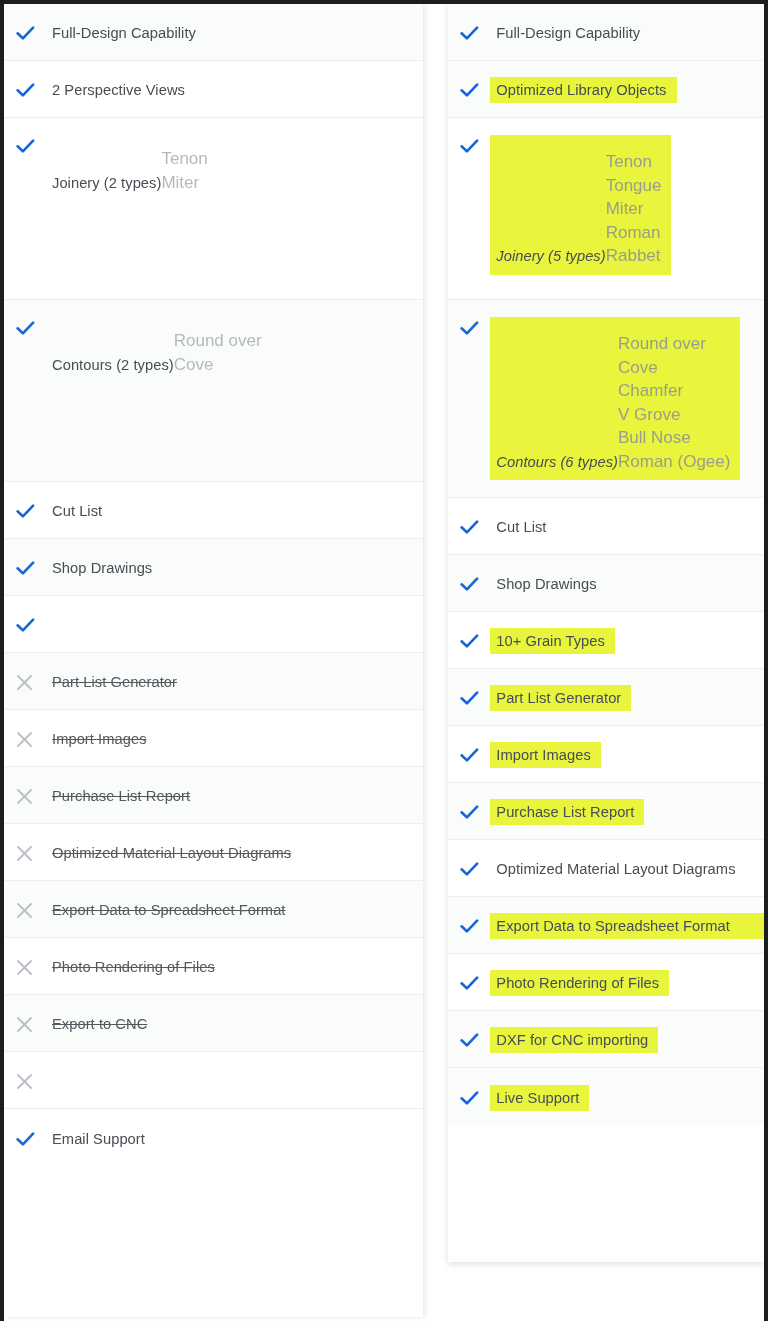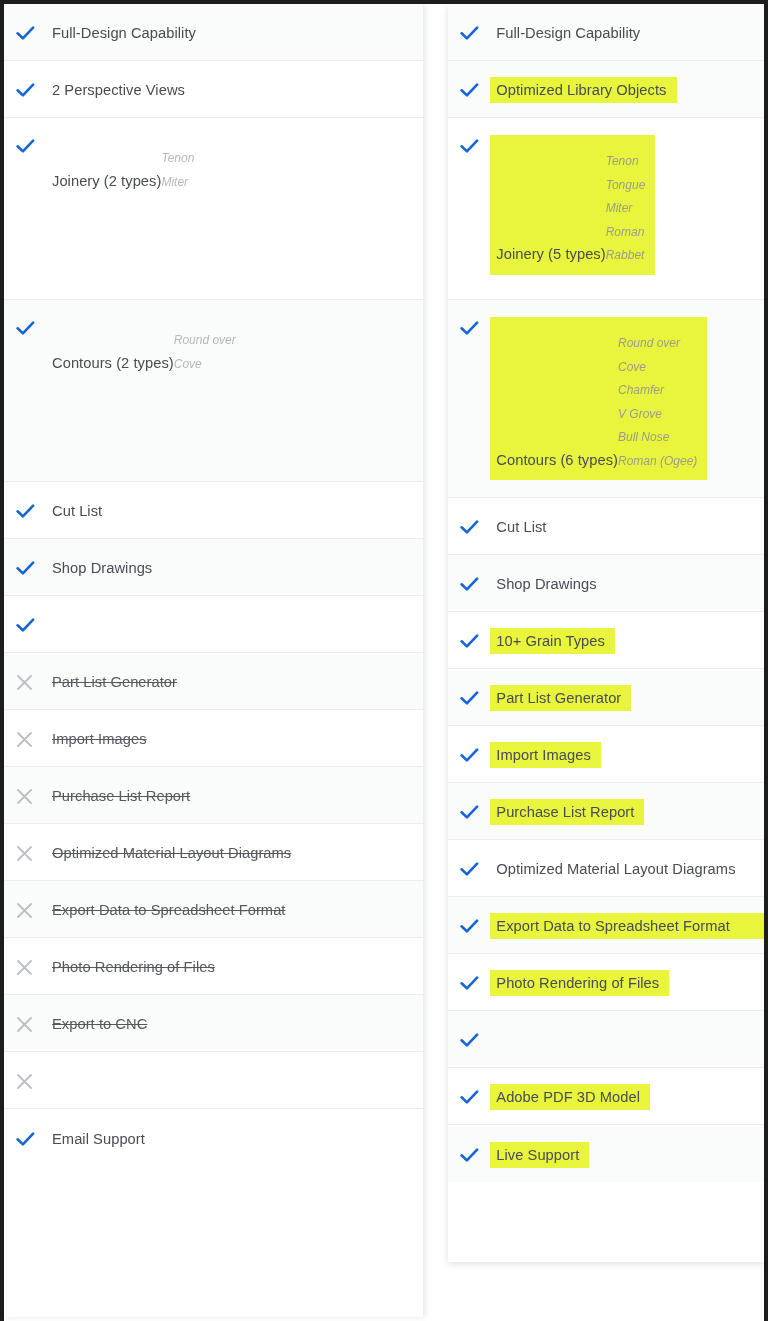--- a/index.html
+++ b/index.html
@@ -103,35 +103,34 @@
     text-decoration-thickness: 1px;
     color: #54595f;
   }
 
   
   .sub-list {
     margin-top: 12px;
     display: inline-block;
   }
   .sub-item {
-    font-size: 12px;
+    font-size: 17px;
     line-height: 23.5px;
     color: #b6b9bc;
     white-space: nowrap;
-    font-style: italic;
   }
 
   
   .group-hl {
     background: #e9f53c;
     display: inline-block;
     padding: 5px 10px 7px 6px;
     margin-left: -6px;
   }
-  .group-hl .feature-label { background: none; box-shadow: none; padding: 0; }
+  .group-hl .feature-label { background: none; box-shadow: none; padding: 0; font-style: italic; }
   .group-hl .sub-item { color: #9a9d8d; }
   .group-hl .sub-list { margin-top: 10px; }
 
   
   .feature-label.hl-wide {
     box-shadow: 60px 0 0 #e9f53c, -6px 0 0 #e9f53c;
   }
 </style>
 </head>
 <body>
@@ -369,28 +368,21 @@
           </svg>
         </span>
         <div class="label-block"><span class="feature-label hl">Photo Rendering of Files</span></div>
       </div>
       <div class="feature-row shaded">
         <span class="status-icon">
           <svg width="19" height="15" viewBox="0 0 19 15" aria-hidden="true">
             <path d="M1.6 7.3 L6.9 12.4 L17.1 1.7" fill="none" stroke="#1565d8" stroke-width="2.6" stroke-linecap="round" stroke-linejoin="round"></path>
           </svg>
         </span>
-      </div>
-      <div class="feature-row plain">
-        <span class="status-icon">
-          <svg width="19" height="15" viewBox="0 0 19 15" aria-hidden="true">
-            <path d="M1.6 7.3 L6.9 12.4 L17.1 1.7" fill="none" stroke="#1565d8" stroke-width="2.6" stroke-linecap="round" stroke-linejoin="round"></path>
-          </svg>
-        </span>
-        <div class="label-block"><span class="feature-label hl">Adobe PDF 3D Model</span></div>
+        <div class="label-block"><span class="feature-label hl">DXF for CNC importing</span></div>
       </div>
       <div class="feature-row shaded">
         <span class="status-icon">
           <svg width="19" height="15" viewBox="0 0 19 15" aria-hidden="true">
             <path d="M1.6 7.3 L6.9 12.4 L17.1 1.7" fill="none" stroke="#1565d8" stroke-width="2.6" stroke-linecap="round" stroke-linejoin="round"></path>
           </svg>
         </span>
         <div class="label-block"><span class="feature-label hl">Live Support</span></div>
       </div>
     </div>

